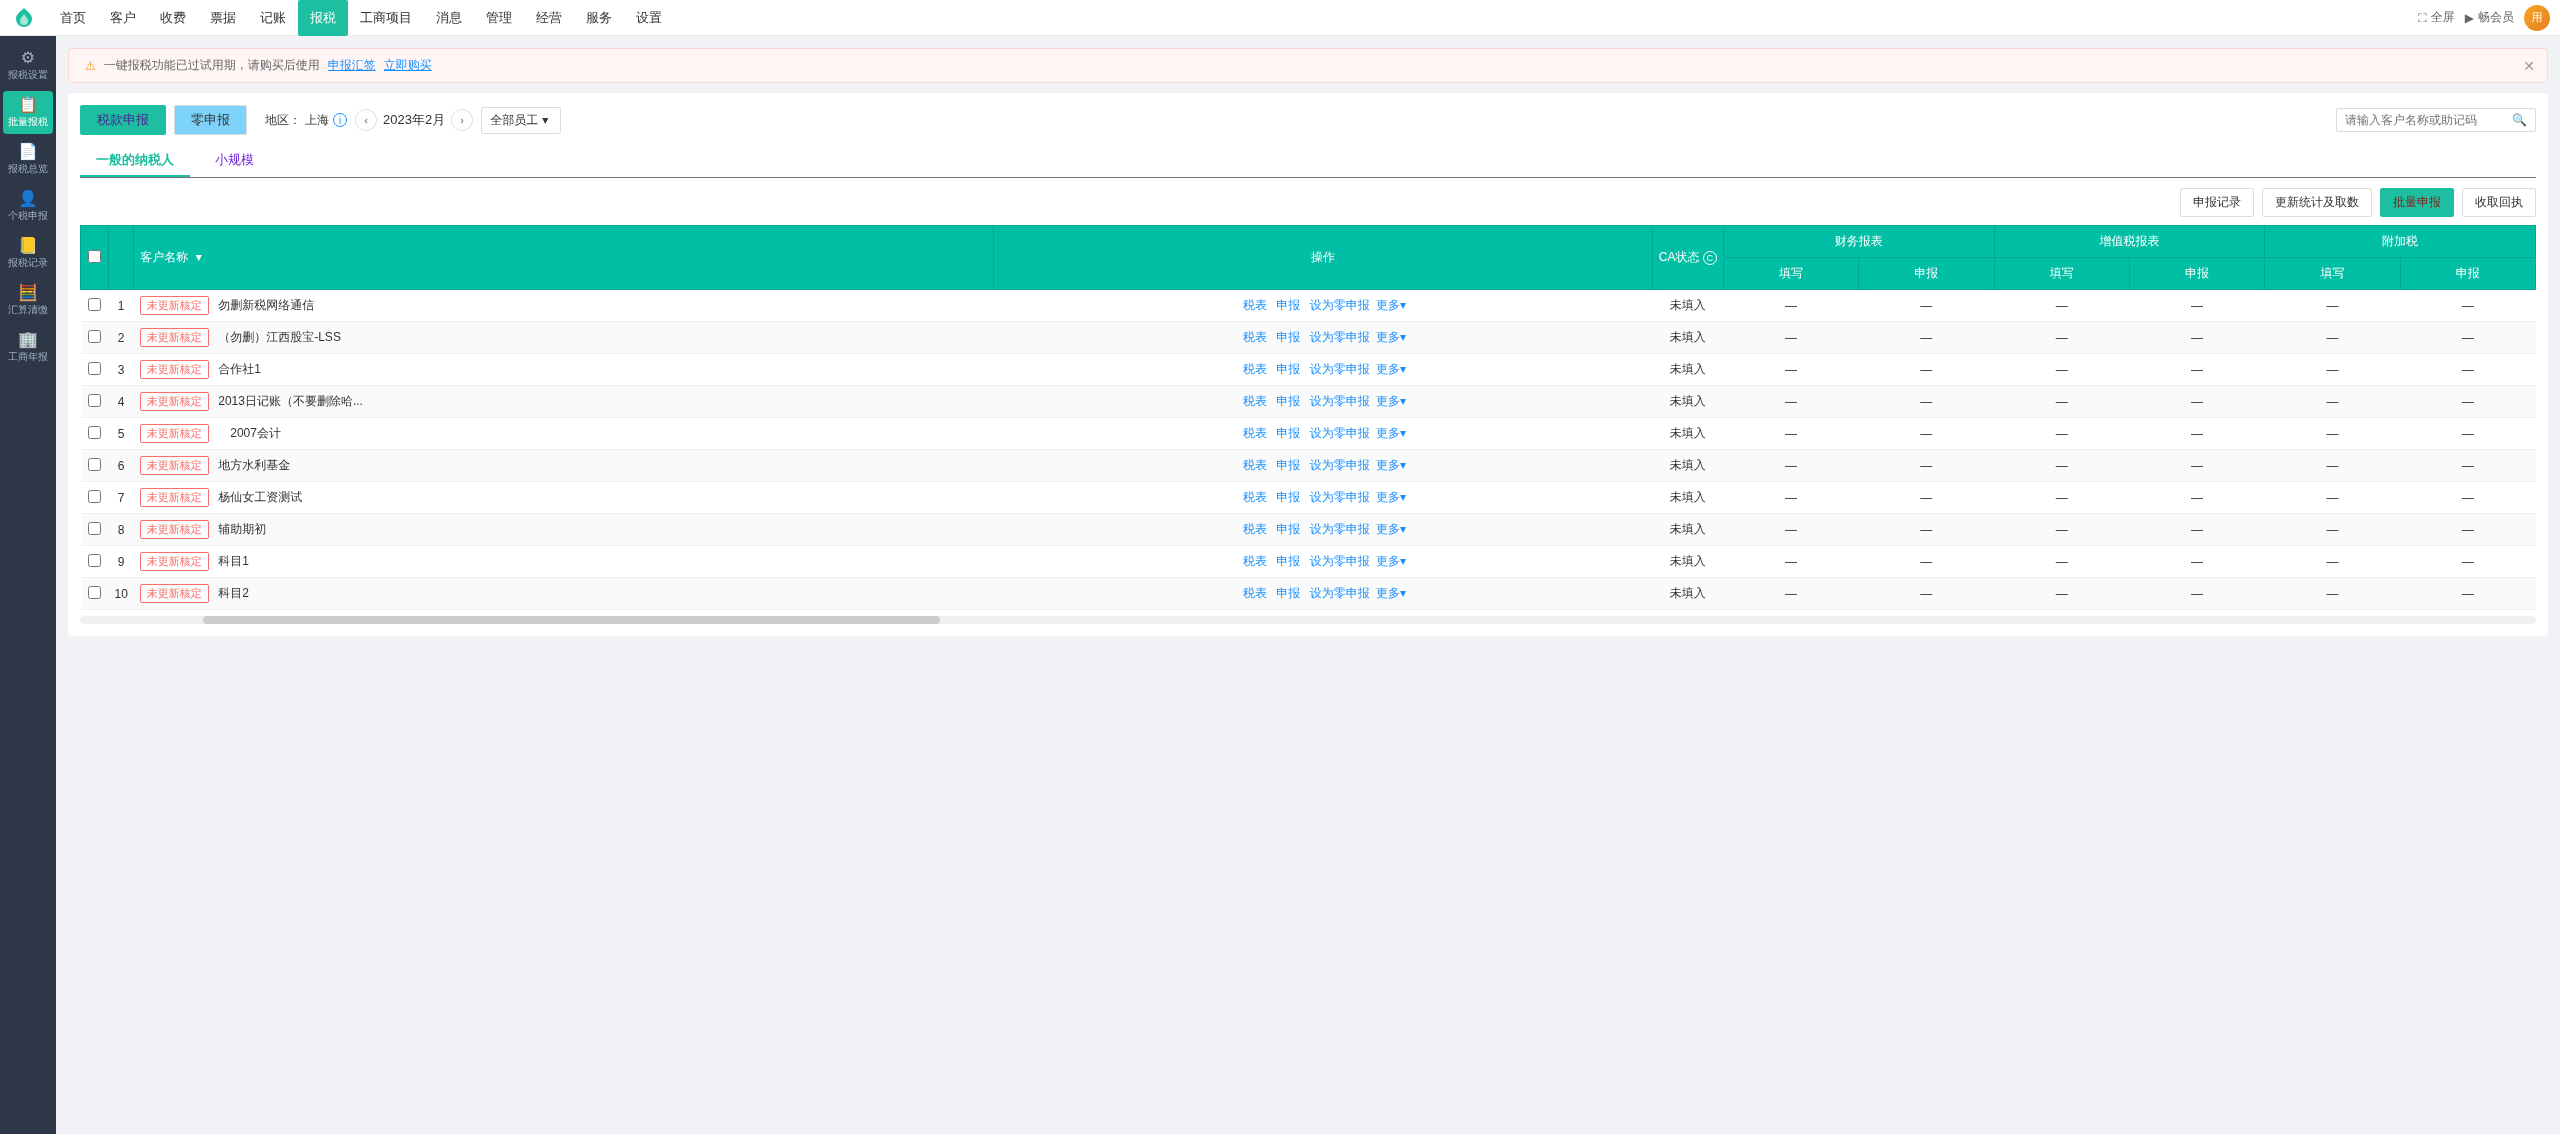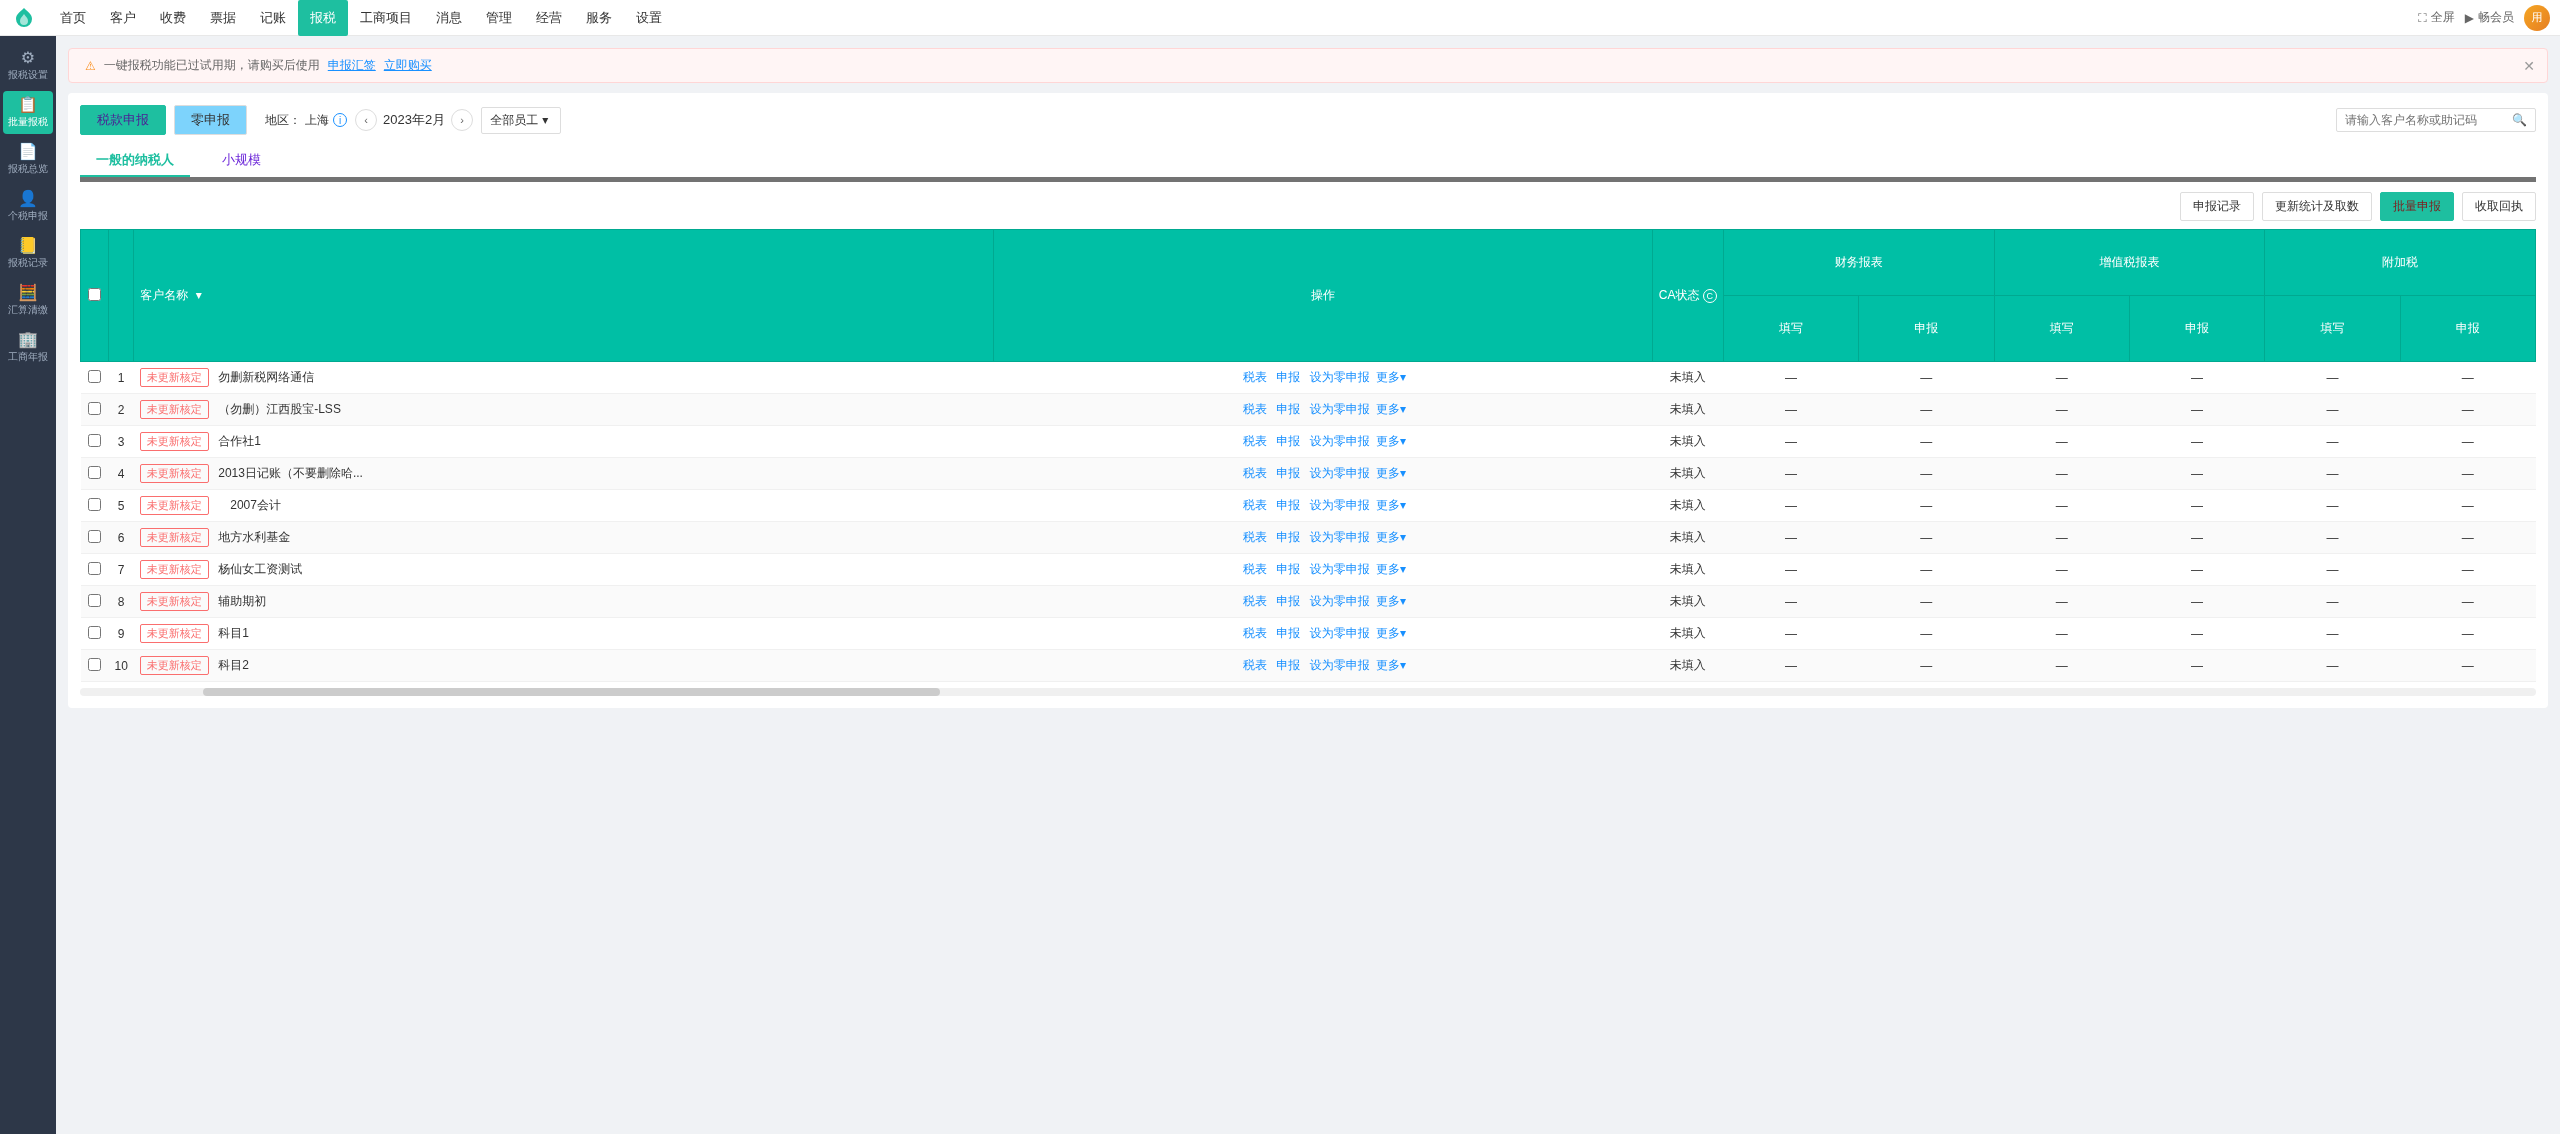--- a/index.html
+++ b/index.html
@@ -200,22 +200,22 @@
       min-width: 200px;
     }
     .search-box input {
       border: none; outline: none; font-size: 12px; flex: 1; color: #999;
       background: transparent;
     }
 
     
     .taxpayer-tabs {
       display: flex;
-      gap: 16px;
-      border-bottom: 5px solid #737373;
+      gap: 9px;
+      border-bottom: 1px solid #737373;
       margin-bottom: 10px;
     }
     .taxpayer-tab {
       padding: 6px 16px;
       cursor: pointer;
       font-size: 13px;
       color: #6d28d9;
       border-bottom: 2px solid transparent;
     }
     .taxpayer-tab.active {
@@ -249,21 +249,21 @@
 
     
     .data-table {
       width: 100%;
       border-collapse: collapse;
       font-size: 12px;
     }
     .data-table th {
       background: #00bfa5;
       color: #fff;
-      padding: 24px 6px;
+      padding: 7px 6px;
       text-align: center;
       font-weight: normal;
       border: 1px solid #00a990;
       white-space: nowrap;
     }
     .data-table th.left { text-align: left; margin-left: 40px; }
     .data-table td {
       padding: 6px 6px;
       border-bottom: 1px solid #f0f0f0;
       text-align: center;

